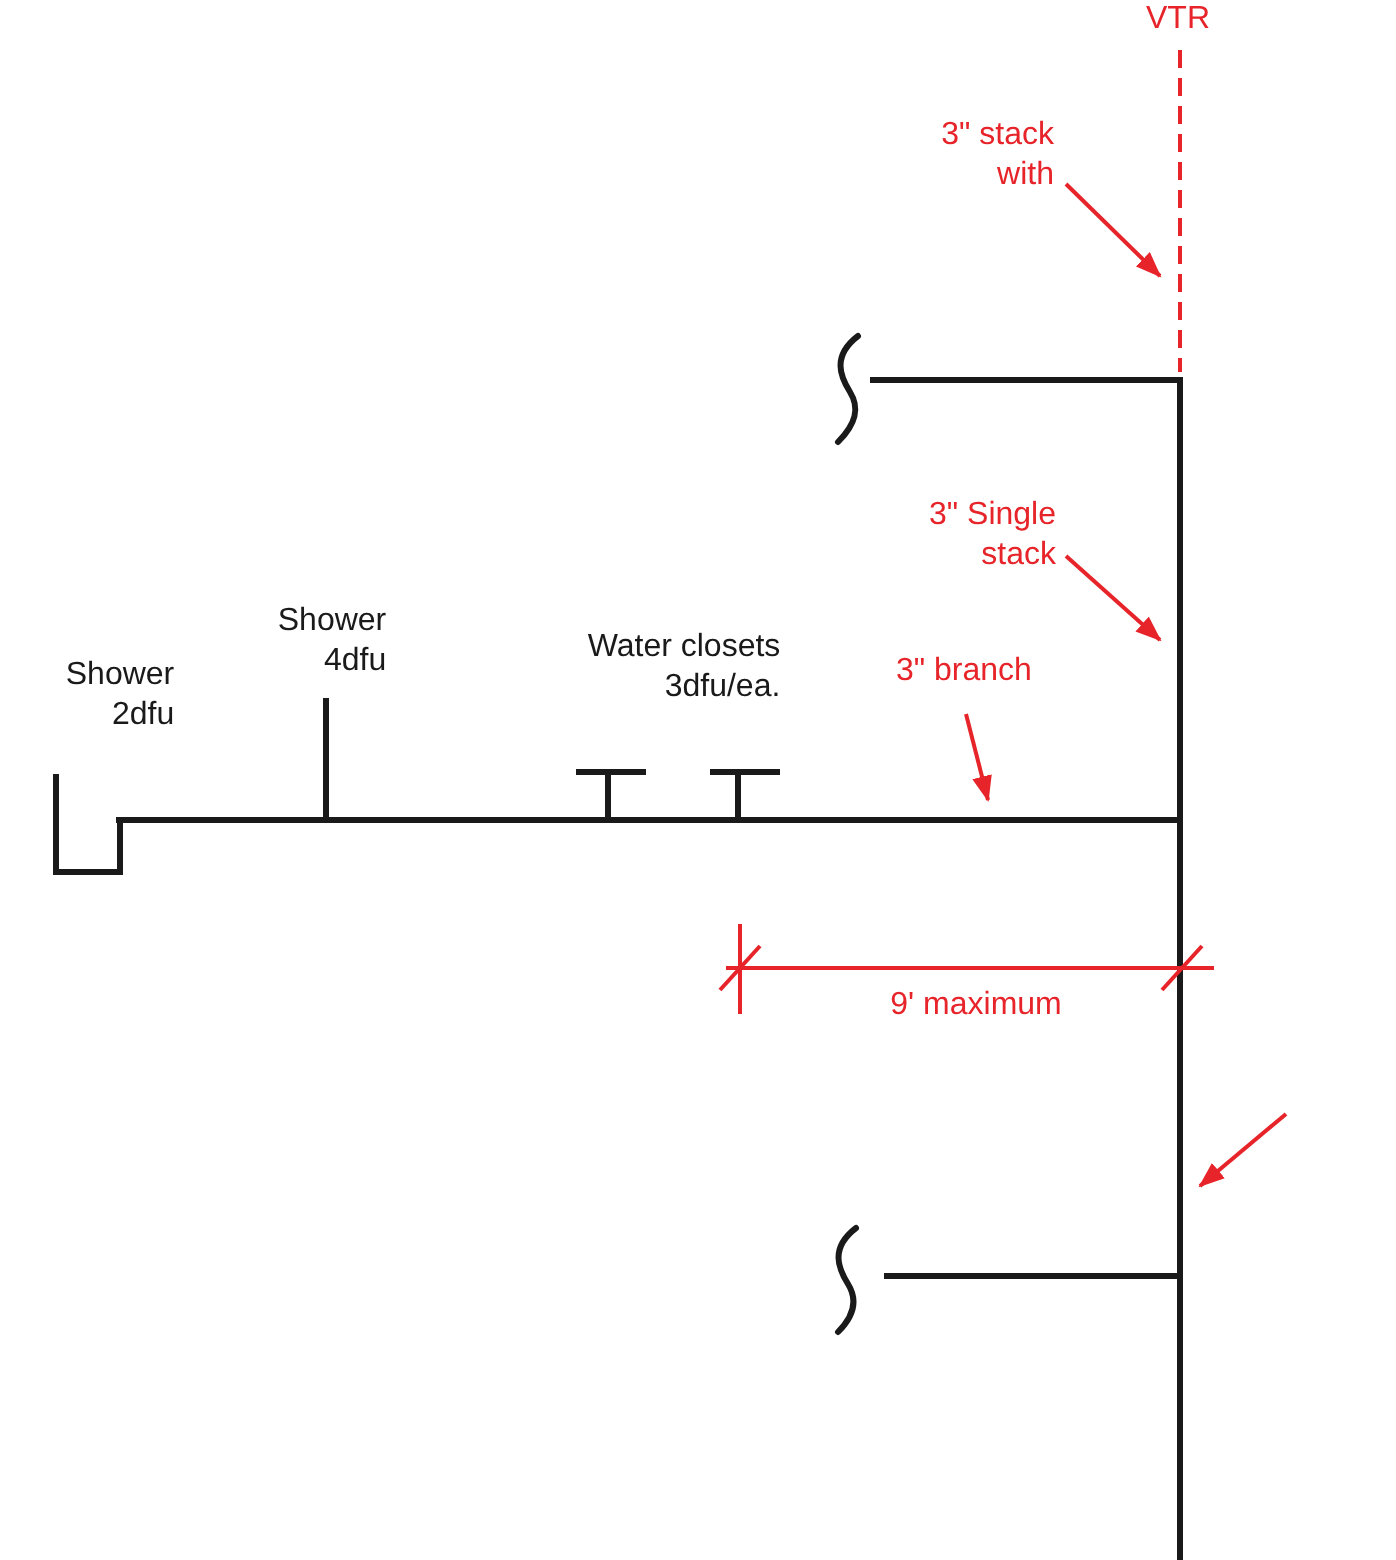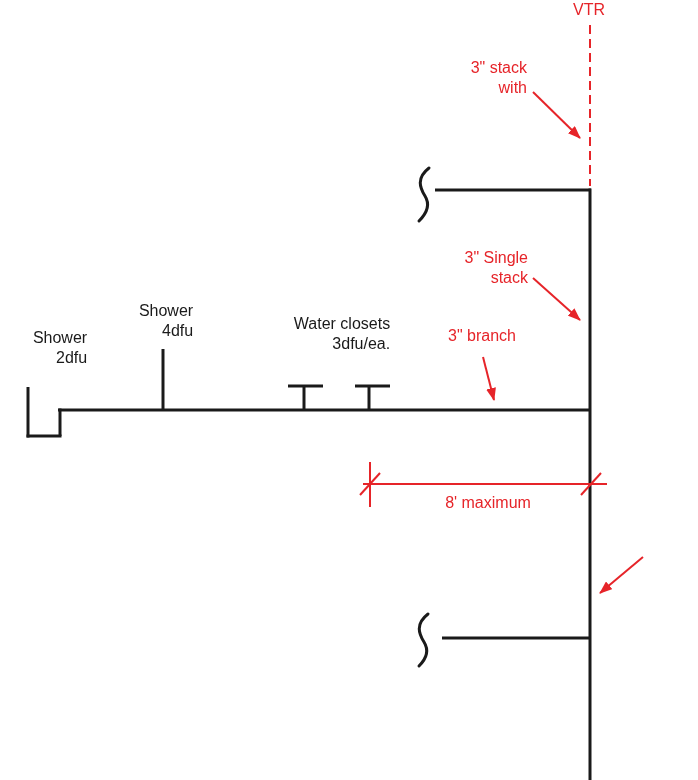--- a/index.html
+++ b/index.html
@@ -104,17 +104,17 @@
     <div>Shower</div>
     <div>4dfu</div>
   </div>
 
   <div class="lbl center" style="left:342px; top:314px;">
     <div>Water closets</div>
     <div>3dfu/ea.</div>
   </div>
 
   <div class="lbl red center" style="left:488px; top:493px;">
-    <div>8' maximum</div>
+    <div>9' maximum</div>
   </div>
 
 
 </div>
 
 </body></html>

